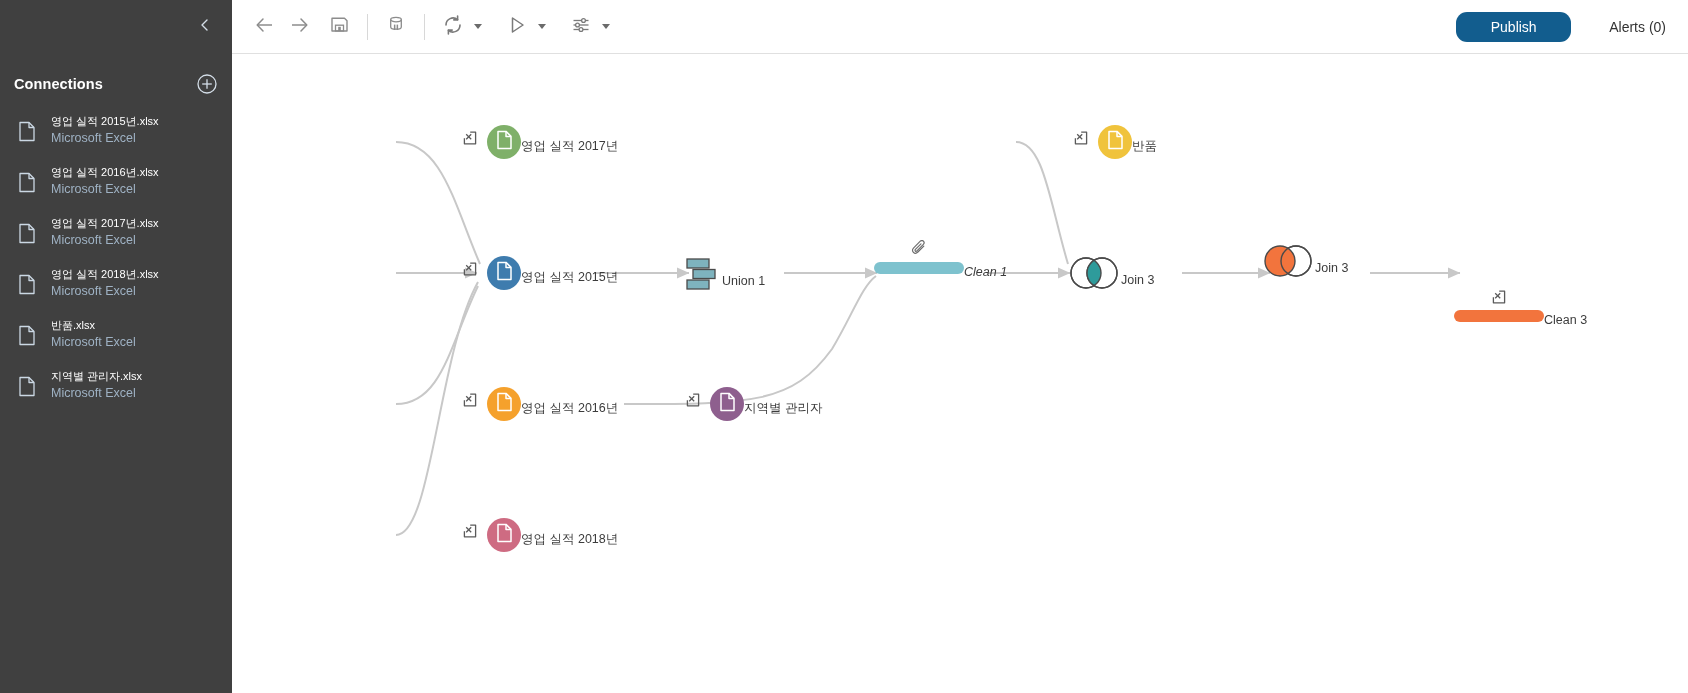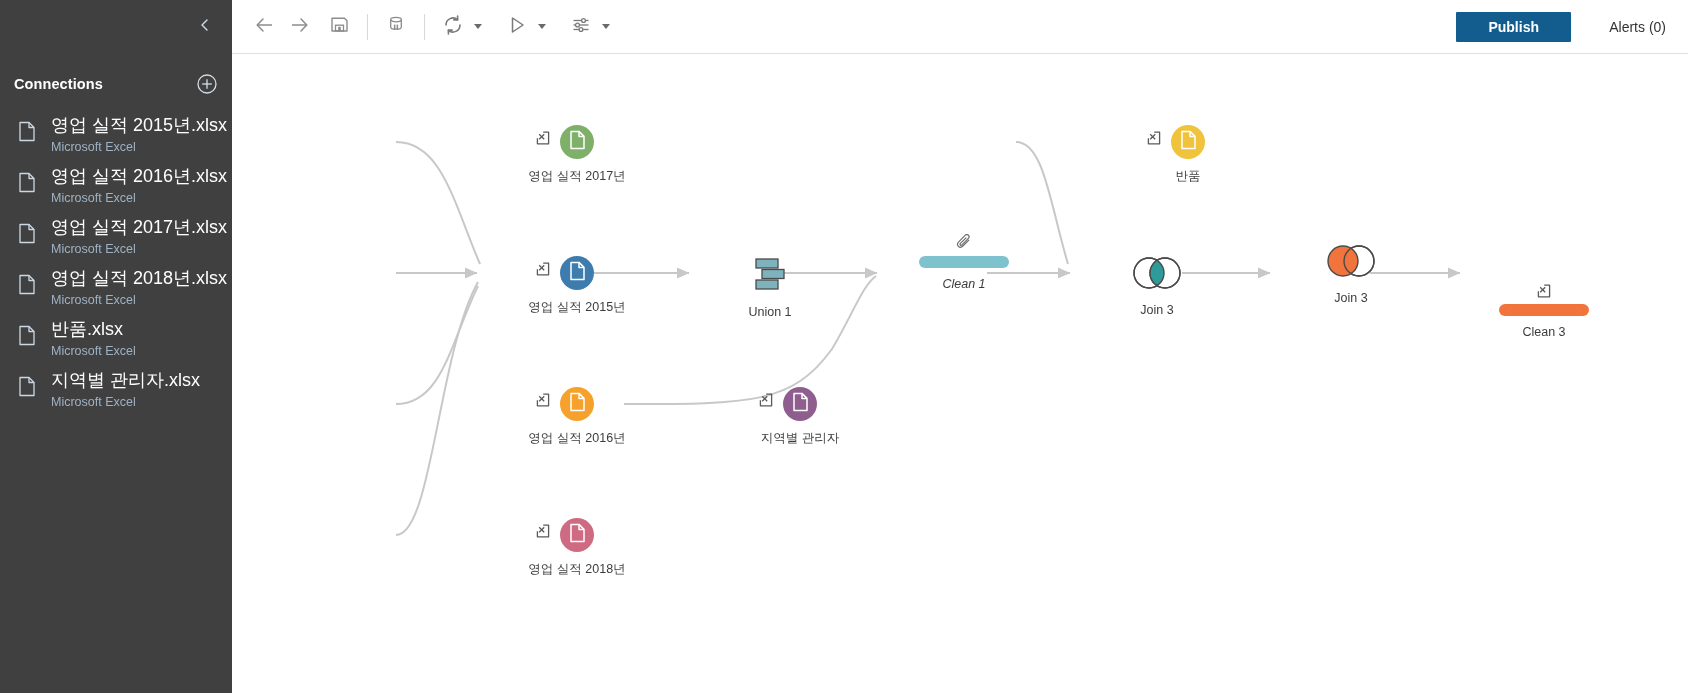--- a/index.html
+++ b/index.html
@@ -44,21 +44,21 @@
     display: flex; align-items: flex-start;
     padding: 6px 12px 6px 18px;
     height: 51px;
     cursor: pointer;
   }
   .conn-file-icon {
     width: 22px; flex: 0 0 22px; padding-top: 7px;
   }
   .conn-text { margin-left: 11px; line-height: 1.32; }
   .conn-name {
-    font-size: 18px; color: #ffffff; white-space: nowrap;
+    font-size: 11px; color: #ffffff; white-space: nowrap;
   }
   .conn-type {
     font-size: 12.5px; color: #9FB2C4; margin-top: 1px; white-space: nowrap;
   }
 
   
   .main {
     flex: 1 1 auto; position: relative; height: 693px; background: #ffffff;
   }
 
@@ -91,42 +91,42 @@
     border-right: 4.5px solid transparent;
     border-top: 5px solid #6B6B6B;
   }
   .tb-gap-sm { width: 6px; }
   .tb-gap-md { width: 14px; }
   .tb-right {
     margin-left: auto; display: flex; align-items: center;
   }
   .publish-btn {
     background: #125D8E; color: #ffffff;
-    font-size: 14px; font-weight: bold;
+    font-size: 14px; font-weight: normal;
     padding: 0 8px; height: 30px; min-width: 115px;
     display: flex; align-items: center; justify-content: center;
-    border: none; cursor: pointer; border-radius: 1px;
+    border: none; cursor: pointer; border-radius: 11px;
     font-family: "Liberation Sans", sans-serif;
   }
   .alerts-btn {
     font-size: 14px; color: #333333; margin-left: 38px; margin-right: 8px;
     cursor: pointer; white-space: nowrap;
   }
 
   
   .canvas {
     position: absolute; top: 54px; left: 0; right: 0; bottom: 0;
     background: #ffffff; overflow: hidden;
   }
   .flow-svg { position: absolute; top: 0; left: 0; }
 
   
   .node {
     position: absolute;
-    display: flex; flex-direction: column; align-items: center;
+    display: flex; align-items: center;
     cursor: pointer;
   }
   .node-label {
     margin-top: 9px; font-size: 12.5px; color: #3C3C3C;
     white-space: nowrap; text-align: center;
   }
   .node-icon-wrap { position: relative; display: flex; align-items: center; justify-content: center; }
 
   .circle-node {
     width: 34px; height: 34px; border-radius: 50%;

